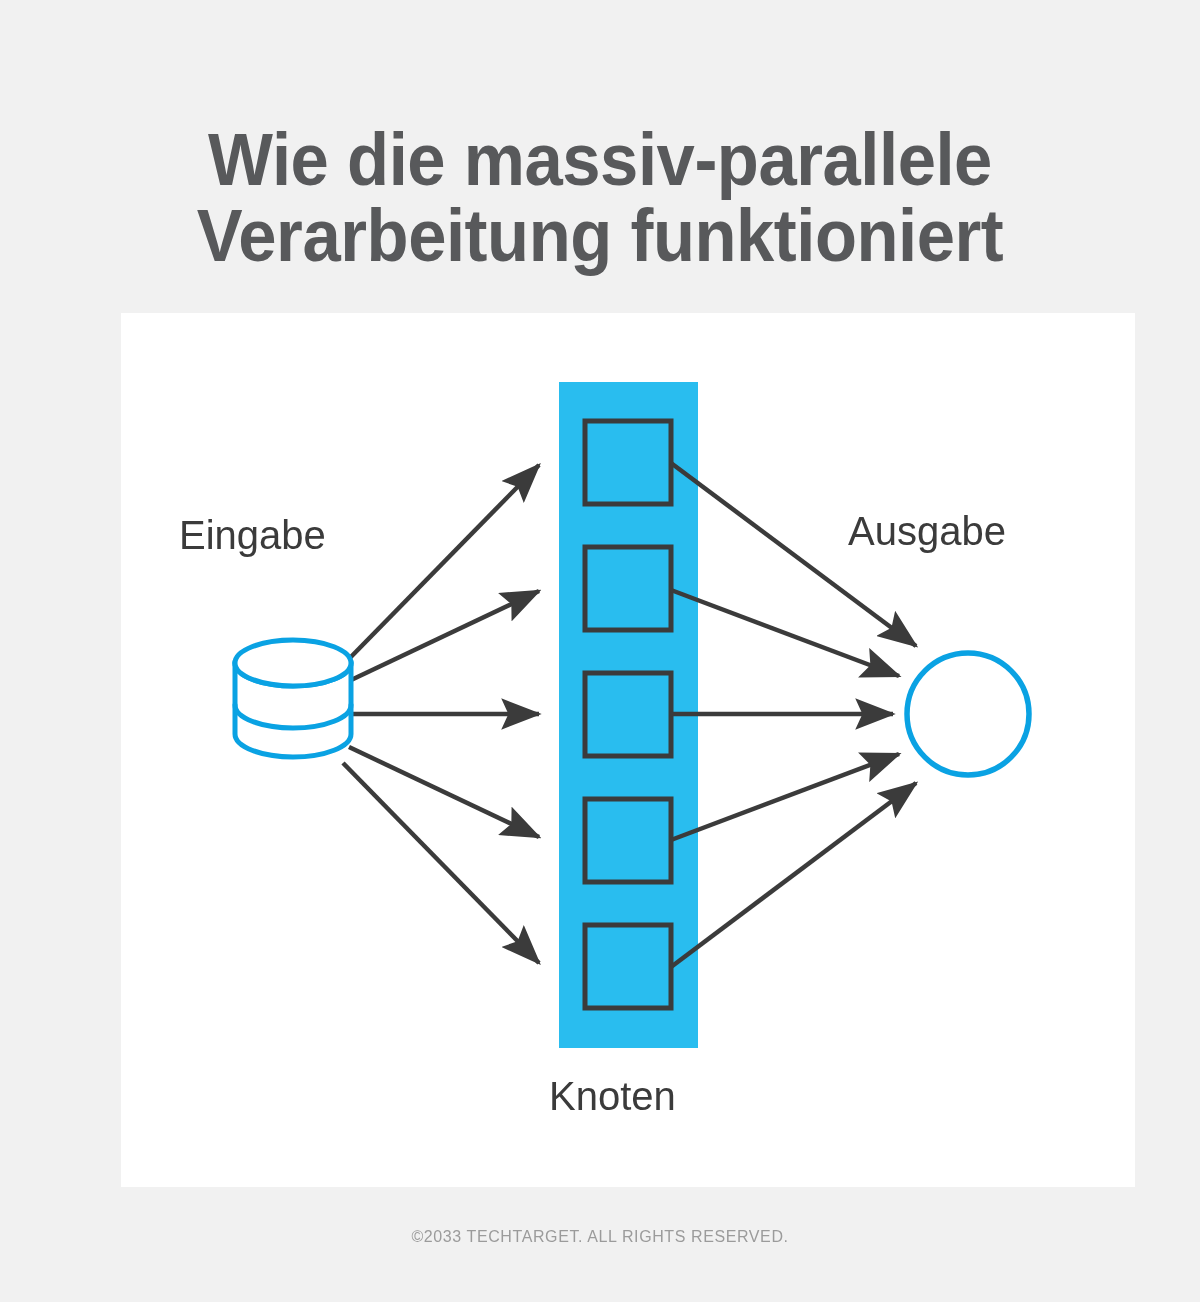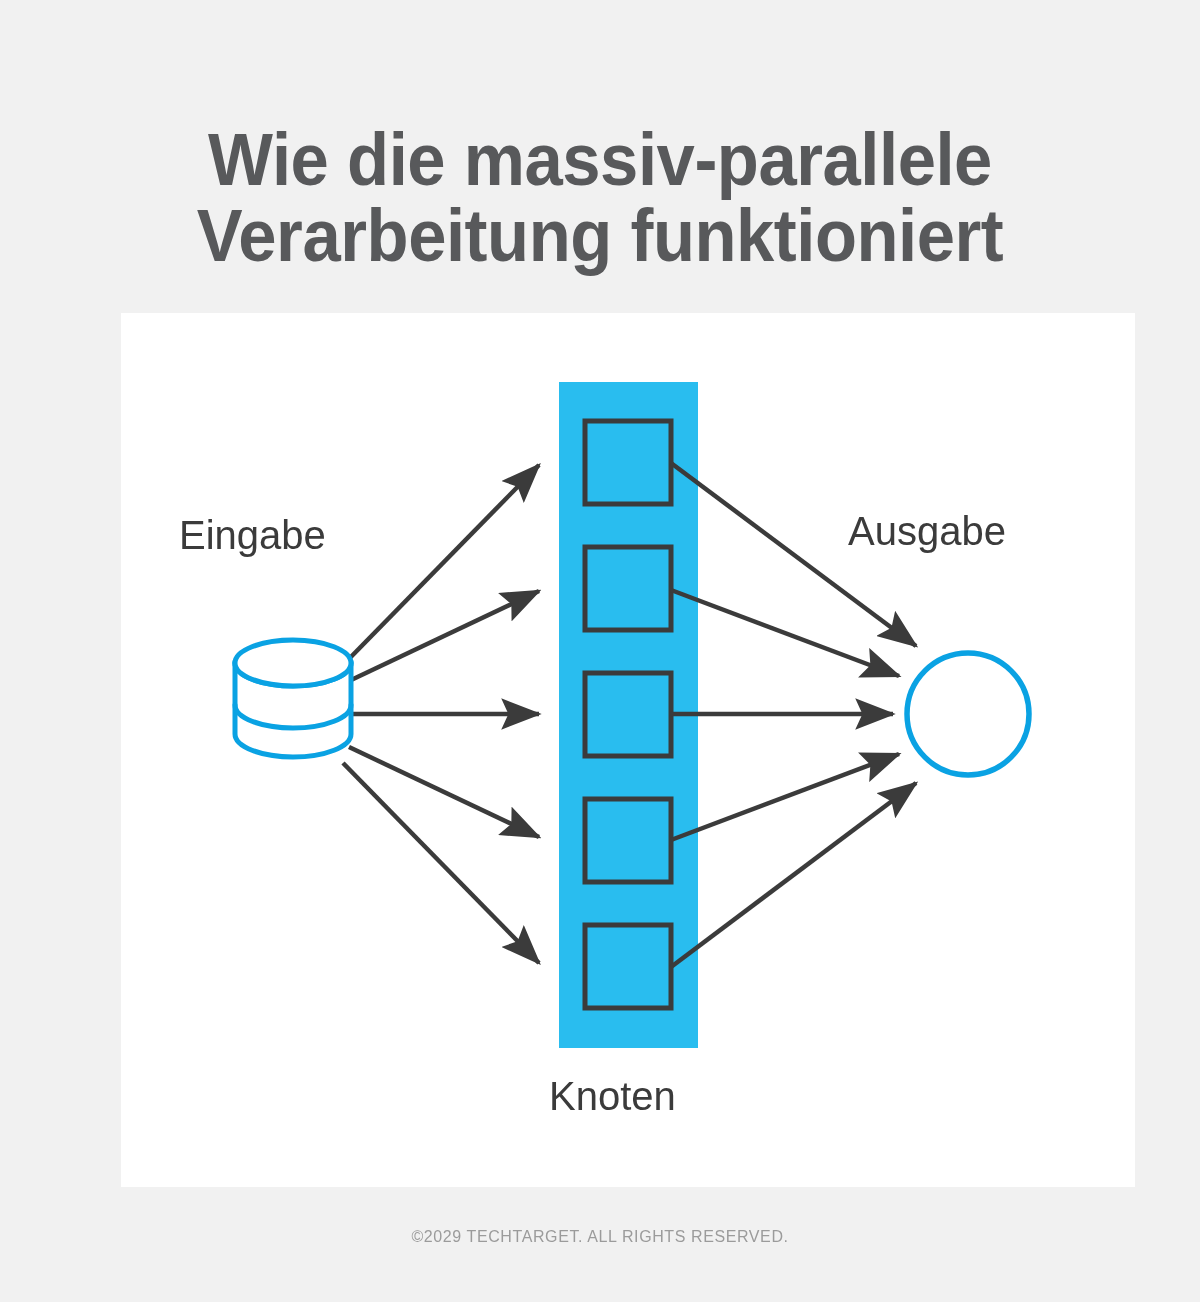--- a/index.html
+++ b/index.html
@@ -122,15 +122,15 @@
 
       <circle cx="847" cy="401" r="61" fill="#ffffff" stroke="#0aa2e3" stroke-width="5.5"></circle>
 
       <text class="diag-label" x="58" y="236">Eingabe</text>
       <text class="diag-label" x="727" y="232">Ausgabe</text>
       <text class="diag-label" x="428" y="797">Knoten</text>
     </svg>
 
   </div>
 
-  <div class="footer">©2029 TECHTARGET. ALL RIGHTS RESERVED.</div>
+  <div class="footer">©2033 TECHTARGET. ALL RIGHTS RESERVED.</div>
 
 </div>
 
 </body></html>

